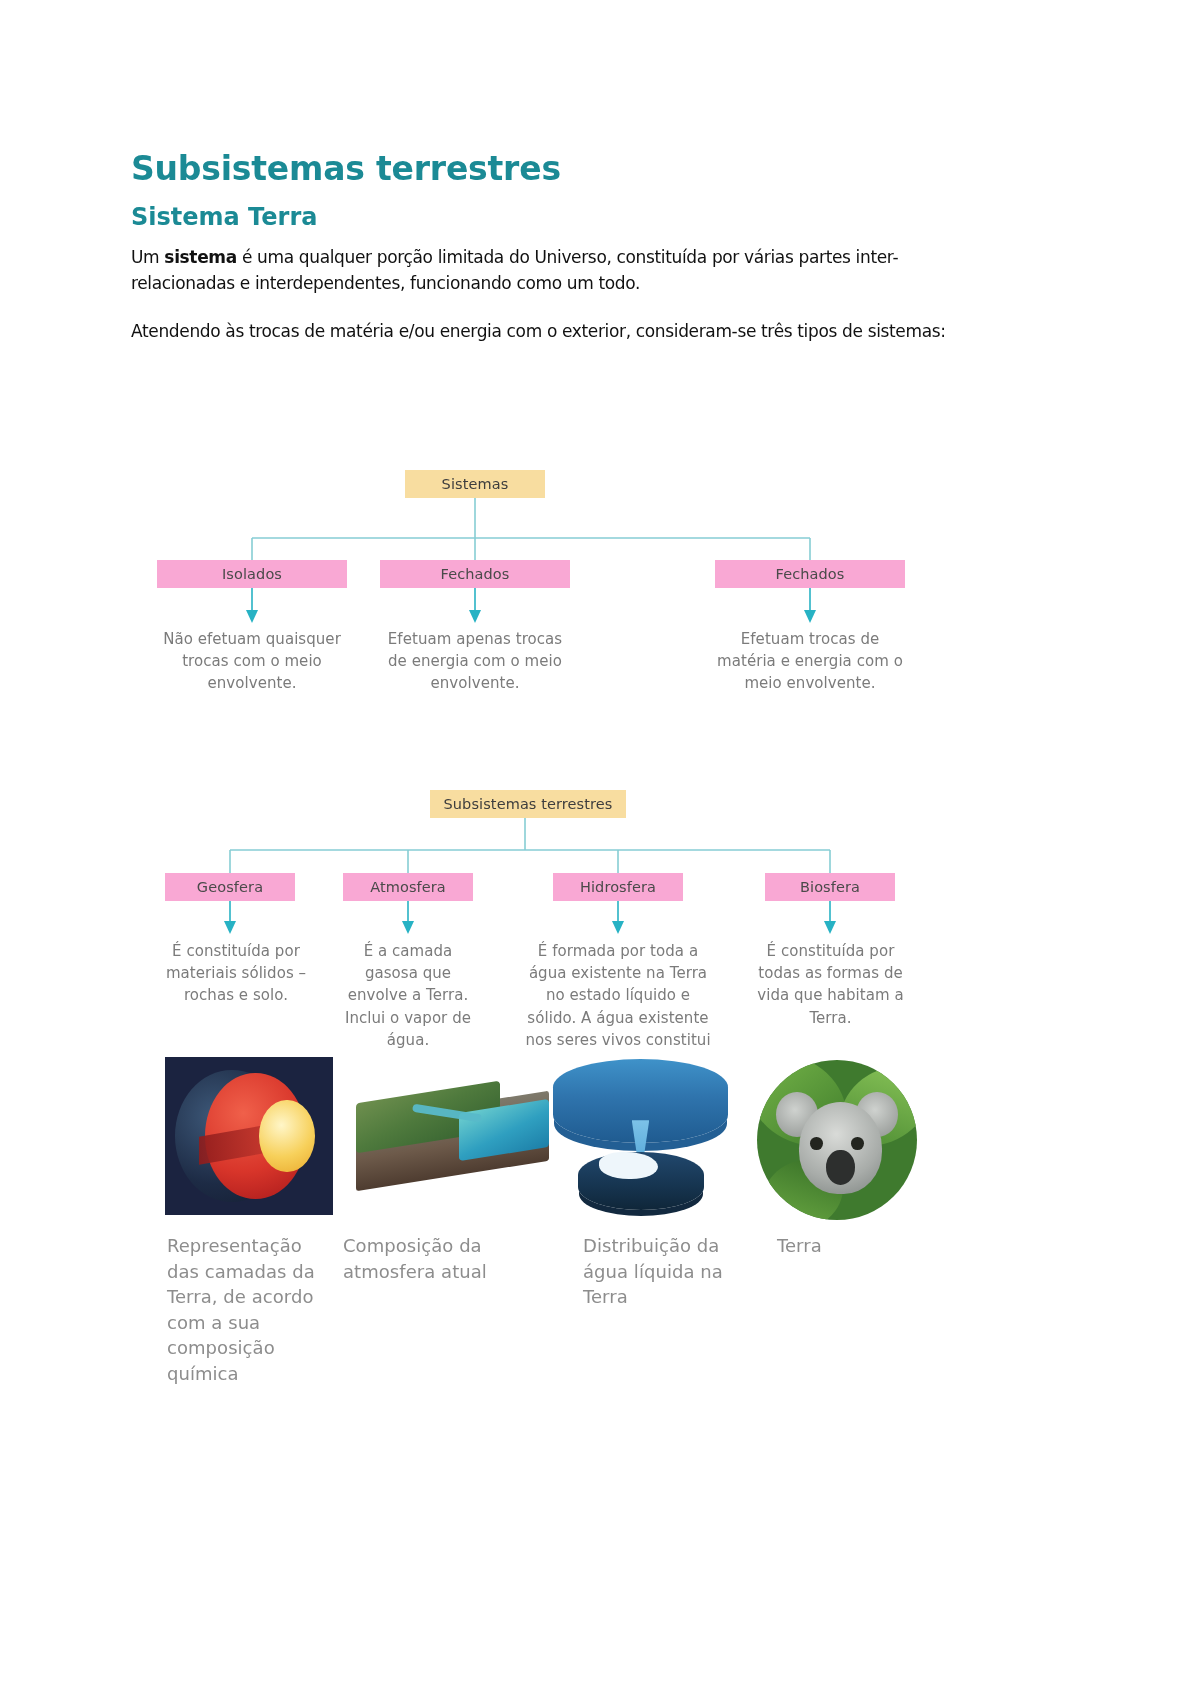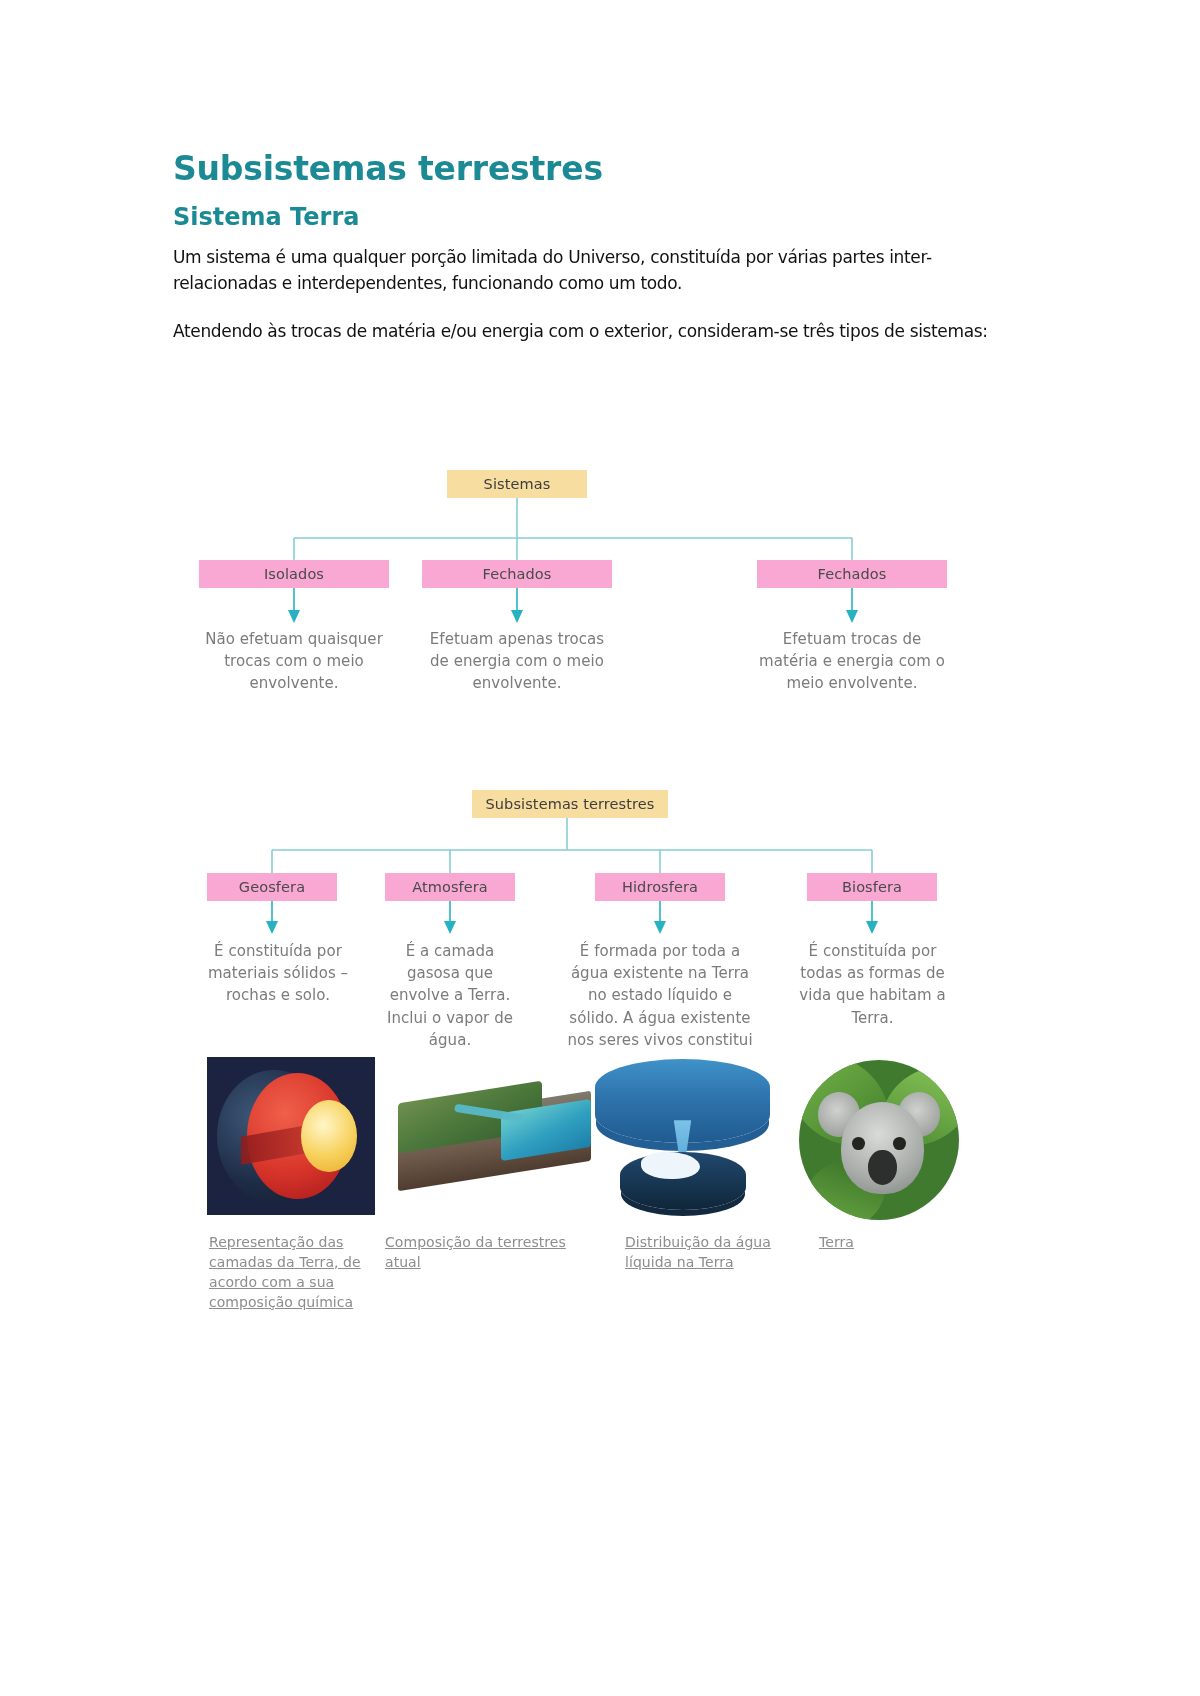--- a/index.html
+++ b/index.html
@@ -13,21 +13,20 @@
     font-family: "Liberation Sans", sans-serif;
     color: #1a1a1a;
     position: relative;
     overflow: hidden;
   }
   .page {
     position: absolute;
     left: 0; top: 0;
     width: 1150px;
     height: 1696px;
-    margin-left: 42px;
   }
 
   
   .content {
     position: absolute;
     left: 131px;
     top: 150px;
     width: 830px;
   }
   .doc-title {
@@ -48,21 +47,21 @@
     line-height: 1.15;
   }
   .para {
     font-family: "DejaVu Sans", sans-serif;
     font-size: 17px;
     line-height: 1.55;
     color: #111111;
     margin: 0 0 22px 0;
     letter-spacing: -0.35px;
   }
-  .para b { font-weight: normal; }
+  .para b { font-weight: bold; }
 
   
   .diagram {
     position: absolute;
   }
   .node-root {
     position: absolute;
     background: #f8dda0;
     color: #3d3d3d;
     font-family: "DejaVu Sans", sans-serif;
@@ -89,25 +88,24 @@
     font-family: "DejaVu Sans", sans-serif;
     font-size: 15px;
     line-height: 1.48;
     text-align: center;
     letter-spacing: 0.05px;
   }
   .caption {
     position: absolute;
     color: #8d8d8d;
     font-family: "DejaVu Sans", sans-serif;
-    font-size: 14px;
+    font-size: 18px;
     line-height: 1.42;
     text-align: left;
     letter-spacing: 0.05px;
-    text-decoration: underline;
   }
   svg.connectors {
     position: absolute;
     left: 0; top: 0;
     overflow: visible;
     pointer-events: none;
   }
 
   
   .figure { position: absolute; }
@@ -375,18 +373,18 @@
       <div class="leaf-c"></div>
       <div class="ear-l"></div>
       <div class="ear-r"></div>
       <div class="head"></div>
       <div class="eye-l"></div>
       <div class="eye-r"></div>
       <div class="nose"></div>
     </div>
 
     <div class="caption" style="left:2px; top:448px; width:160px;">Representação das camadas da Terra, de acordo com a sua composição química</div>
-    <div class="caption" style="left:178px; top:448px; width:220px;">Composição da terrestres atual</div>
+    <div class="caption" style="left:178px; top:448px; width:220px;">Composição da atmosfera atual</div>
     <div class="caption" style="left:418px; top:448px; width:160px;">Distribuição da água líquida na Terra</div>
     <div class="caption" style="left:612px; top:448px; width:140px;">Terra</div>
   </div>
 
 </div>
 
 </body></html>

